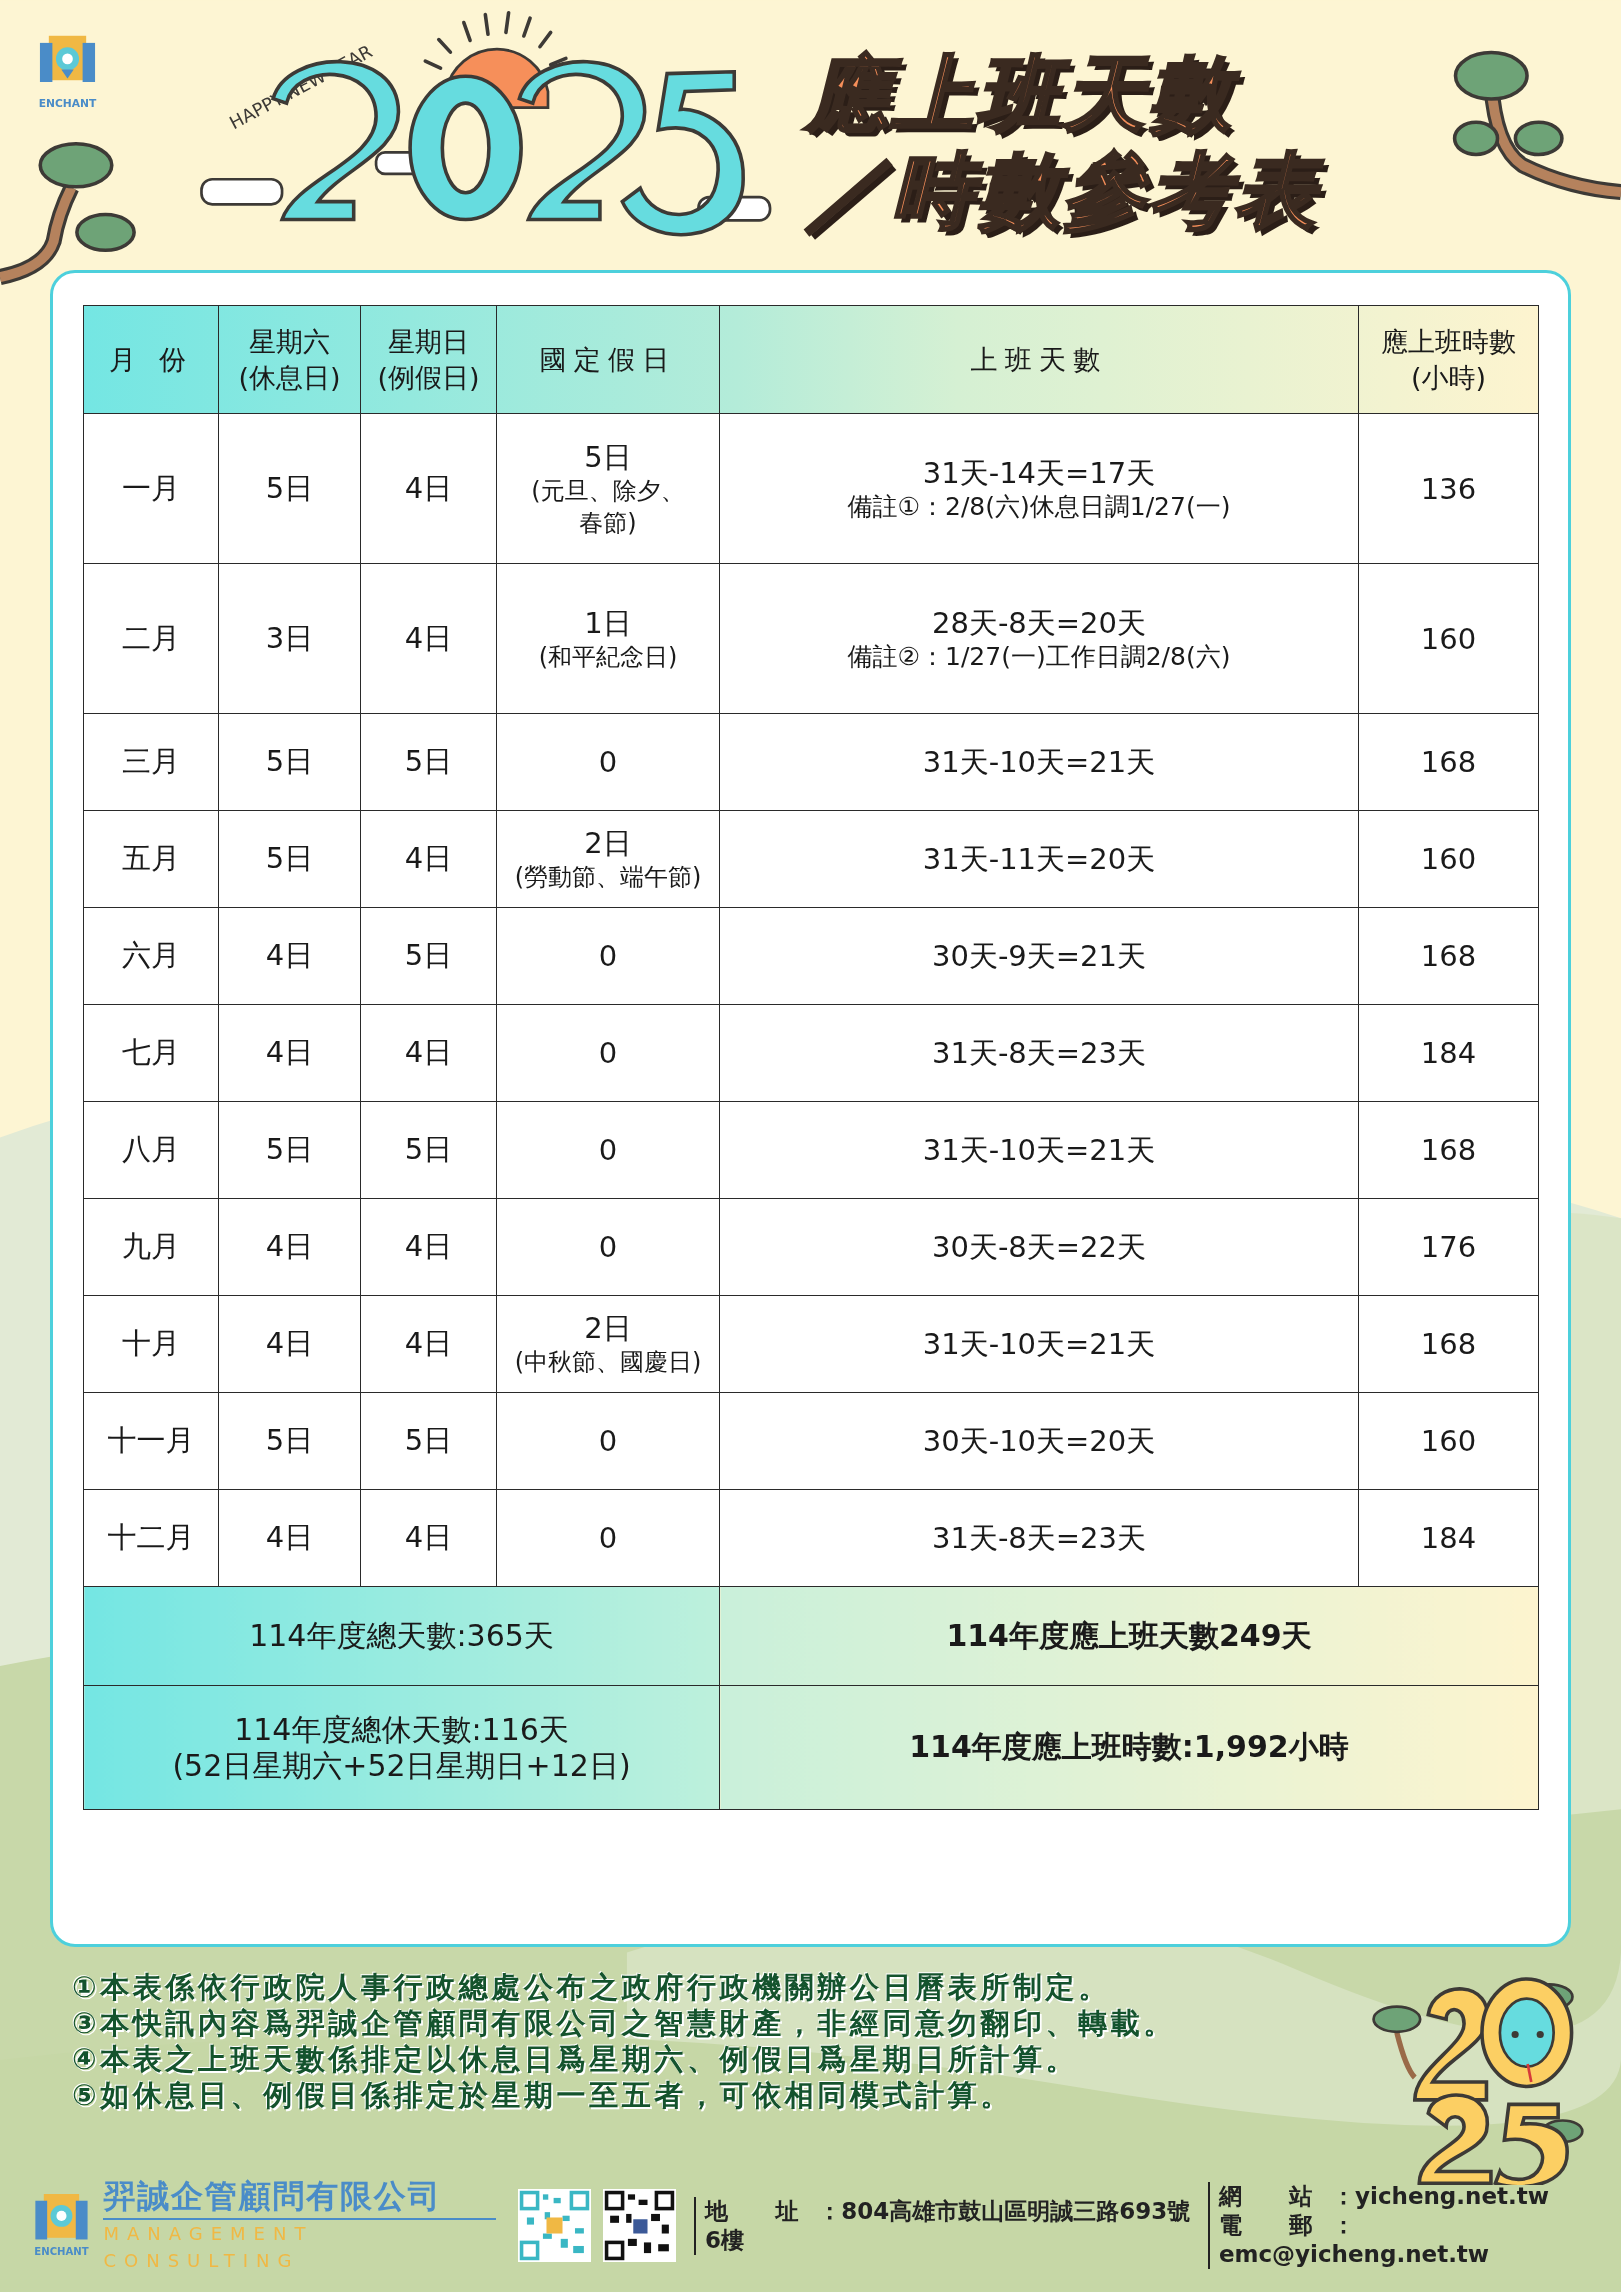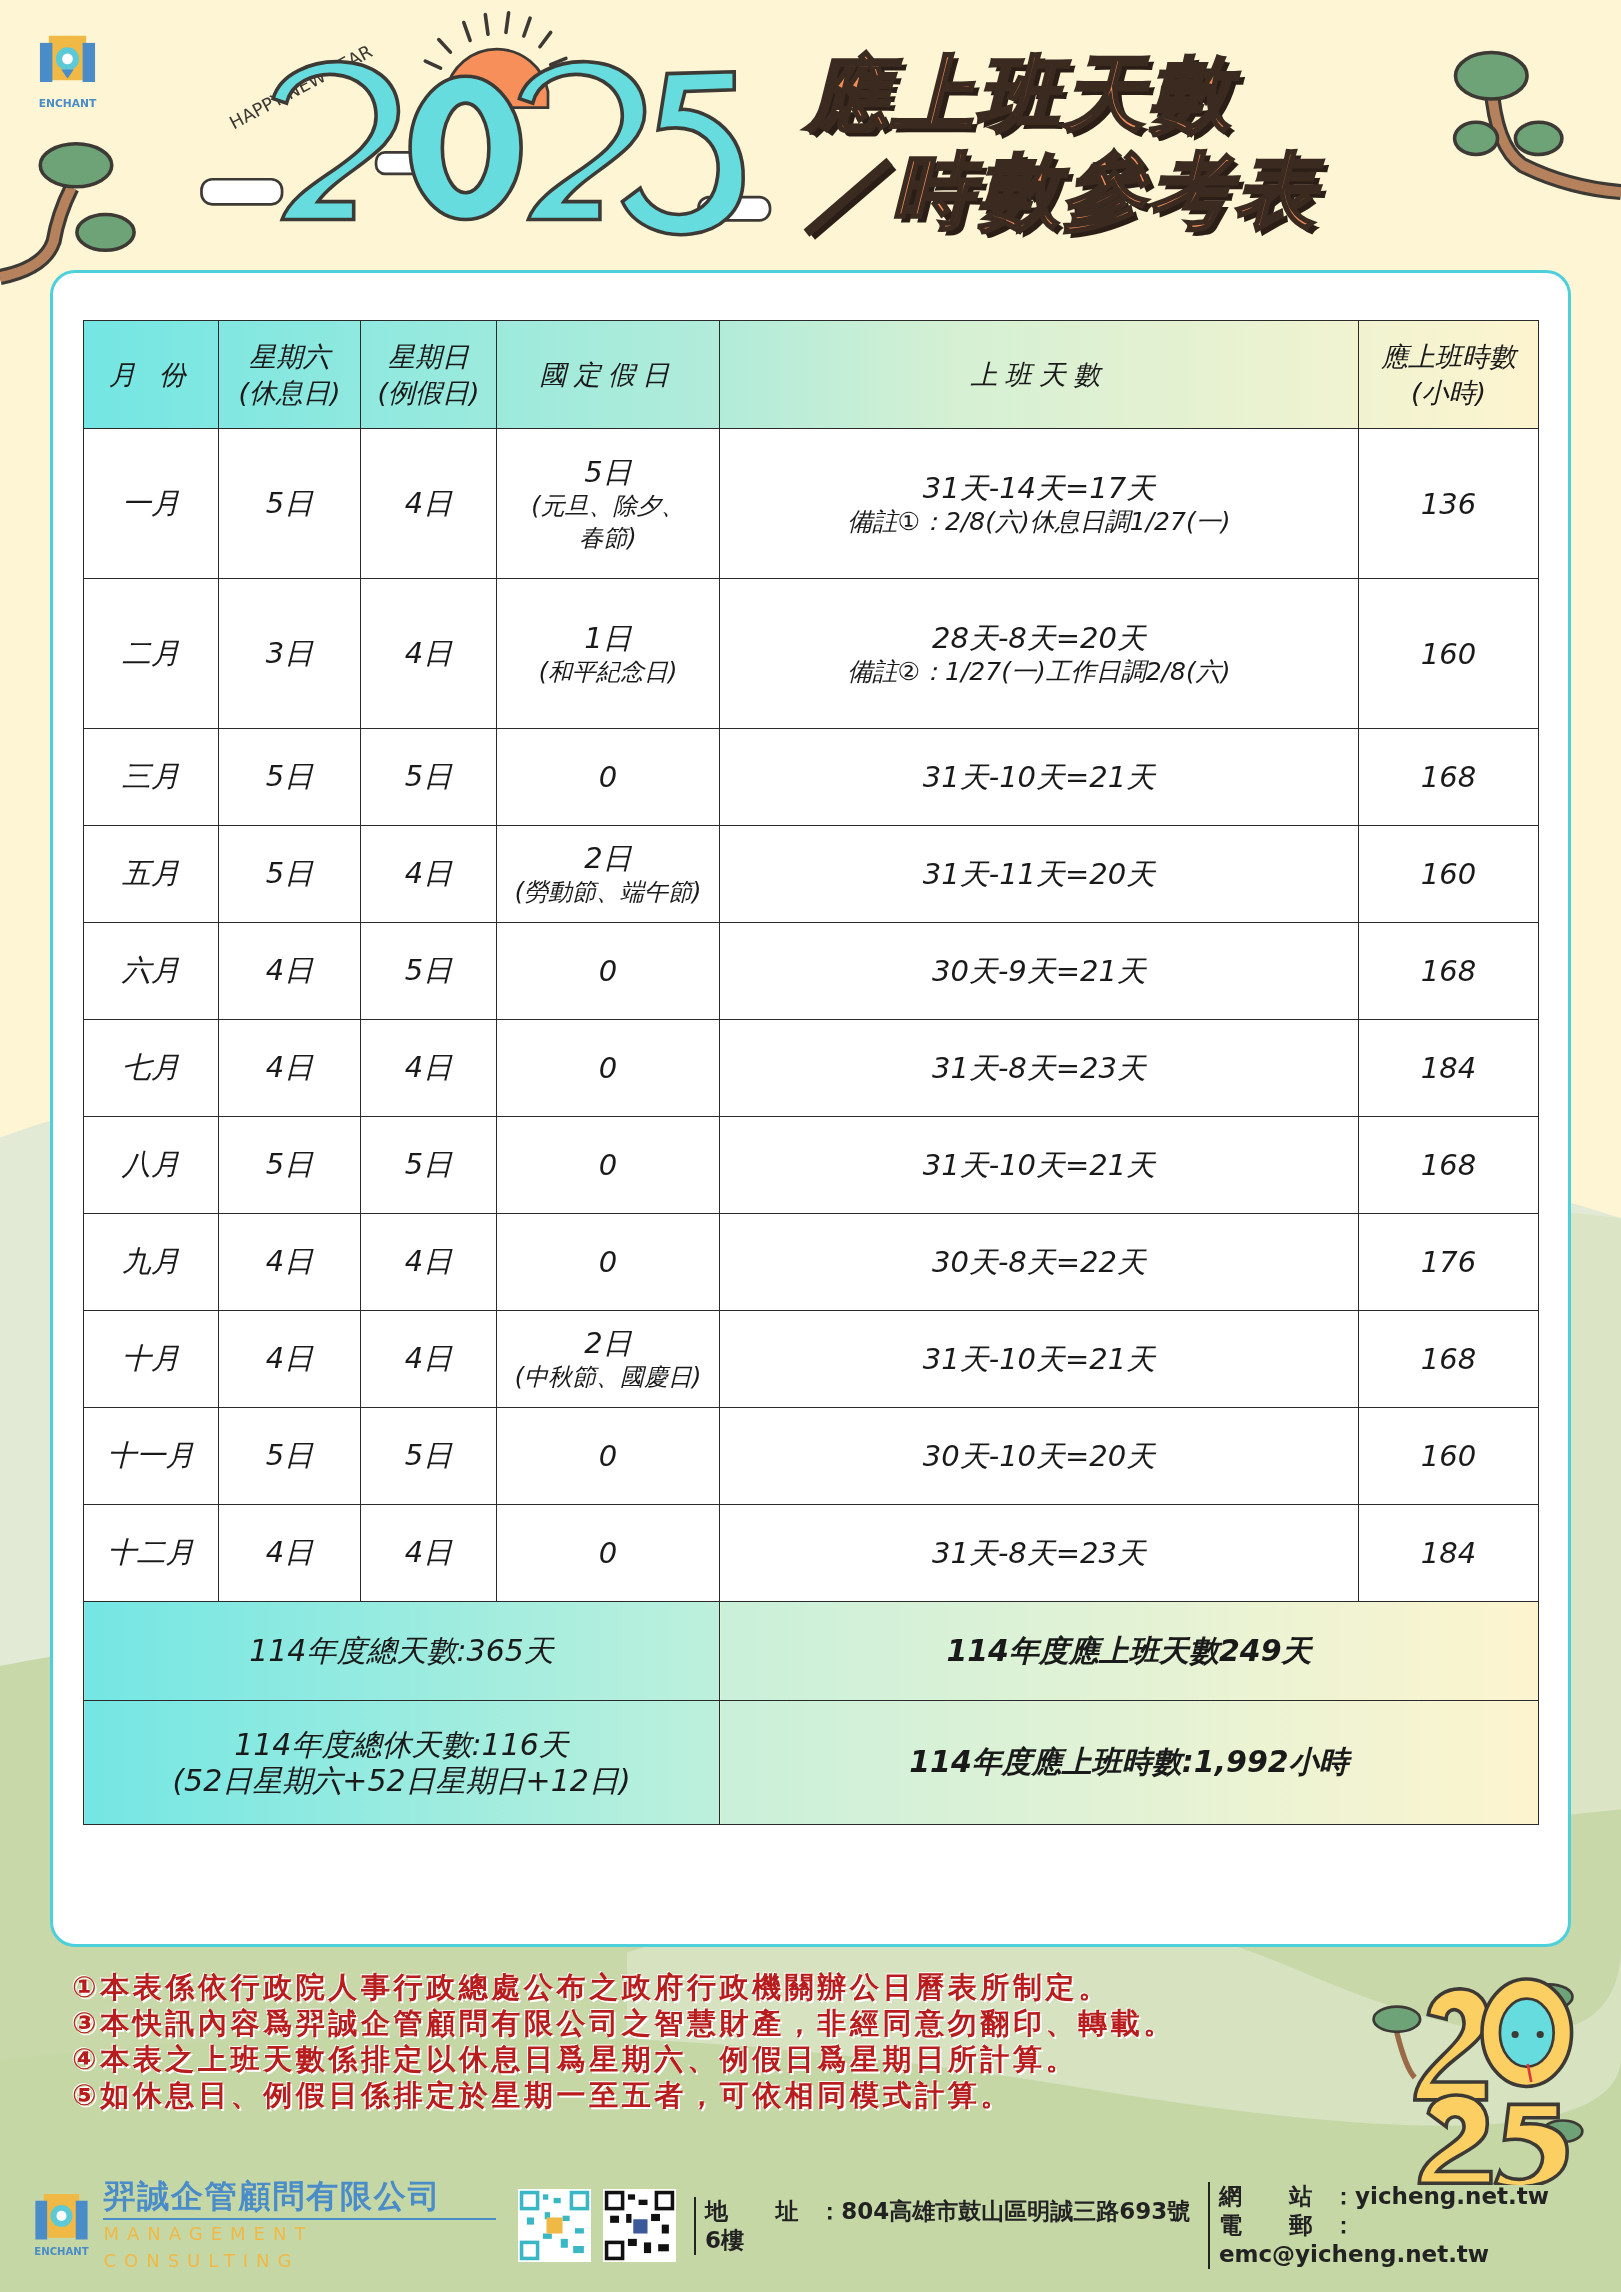--- a/index.html
+++ b/index.html
@@ -23,22 +23,22 @@
   .tree-left { position:absolute; left:0; top:134px; z-index:2; }
   .tree-right { position:absolute; left:1442px; top:49px; z-index:2; }
 
   
   .card {
     position:absolute; left:50px; top:270px; width:1521px; height:1677px;
     background:#ffffff; border:3.6px solid #4dd0dc; border-radius:25px; z-index:3;
     box-sizing:border-box;
   }
   table.cal {
-    position:absolute; left:30px; top:47px; width:1456px;
-    border-collapse:collapse; table-layout:fixed;font-style:italic;
+    position:absolute; left:30px; top:32px; width:1456px;
+    border-collapse:collapse; table-layout:fixed;
   }
   table.cal td, table.cal th {
     border:1.8px solid #2a2a2a; text-align:center; vertical-align:middle;
     font-size:29px; padding:0; font-weight:normal;
   }
   table.cal th { font-size:27px; line-height:34px; }
   .hdr-row th { height:107px; }
   .hdr-grad {
     background:linear-gradient(90deg,#74e6e3 0%,#b4ecd9 45%,#d5f0d3 60%,#fdf4cf 100%);
   }
@@ -50,21 +50,21 @@
   .note { font-size:25px; display:block; line-height:32px; }
   tr.r-tall td { height:149px; }
   tr.r-std td { height:96px; }
   tr.sum td { font-weight:bold; font-size:30px; }
   .sum-left { background:linear-gradient(90deg,#74e6e3 0%,#bdf0dc 100%); }
   .sum-right { background:linear-gradient(90deg,#c9f0da 0%,#fdf4cf 100%); }
 
   
   .notes { position:absolute; left:72px; top:1969px; z-index:3; }
   .notes div {
-    font-size:29px; font-weight:bold; line-height:36px; letter-spacing:3.6px; color:#b91c1c;
+    font-size:29px; font-weight:bold; line-height:36px; letter-spacing:3.6px; color:#14532d;
     text-shadow:1.8px 1.8px 0 #ffffff, -0.9px -0.9px 0 #ffffff;
   }
   .snake-badge { position:absolute; left:1361px; top:1961px; z-index:3; }
 
   
   .footer { position:absolute; left:32px; top:2185px; width:1567px; height:81px; z-index:3; display:flex; align-items:center; }
   .f-logo { width:63px; height:72px; }
   .f-company { margin-left:12.5px; }
   .f-company .zh { font-size:32px; font-weight:bold; color:#4a8cc8; letter-spacing:1.8px; line-height:39px; border-bottom:2.7px solid #4a8cc8; padding-bottom:1.8px; }
   .f-company .en { font-size:18px; color:#f0b844; letter-spacing:8px; line-height:27px; }

